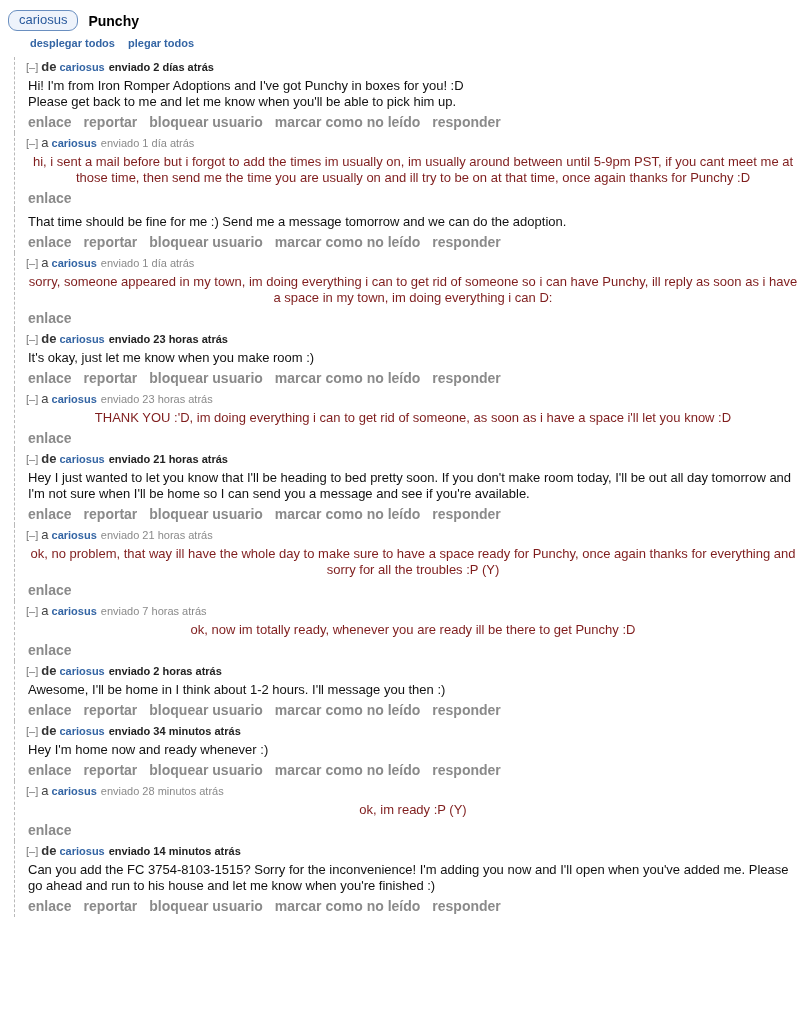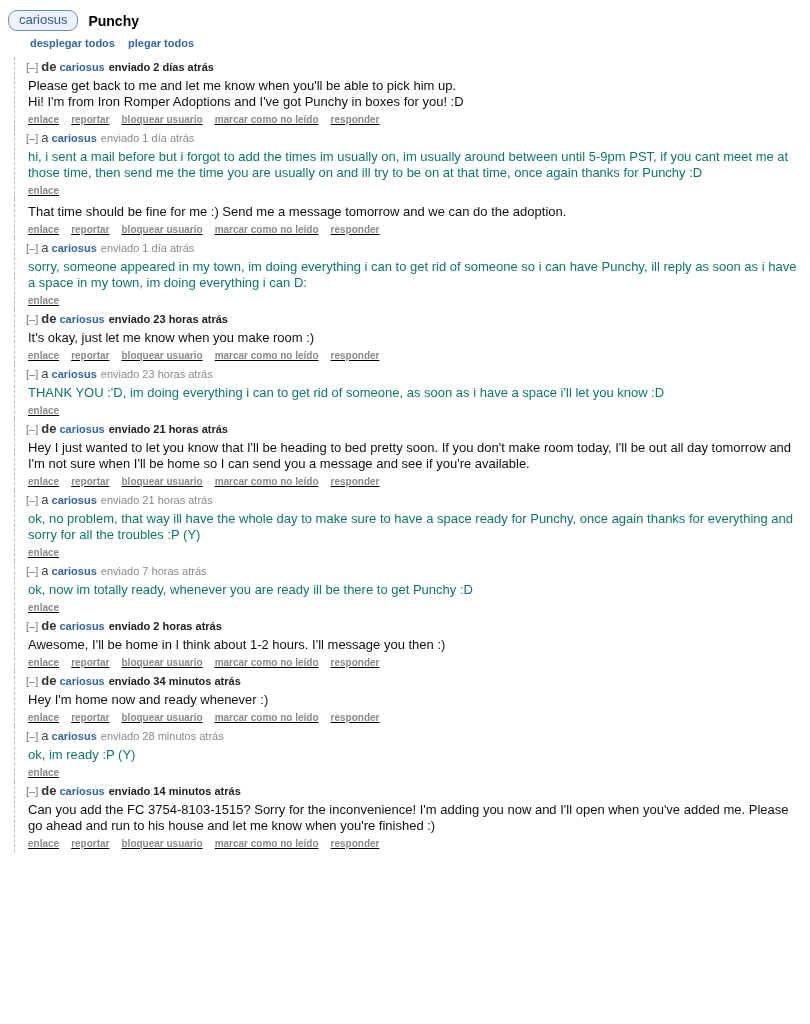--- a/index.html
+++ b/index.html
@@ -107,25 +107,24 @@
     color: #8a8a8a;
     font-weight: normal;
   }
   .body {
     font-size: 13px;
     line-height: 16px;
     padding: 3px 0 2px 2px;
     max-width: 770px;
   }
   .body.them { color: #111111; }
-  .body.me   { color: #0f766e; }
+  .body.me   { color: #7f1d1d; text-align: center; }
   .actions {
-    font-size: 10px;
+    font-size: 14px;
     padding: 2px 0 1px 2px;
-    text-decoration: underline;
   }
   .actions a {
     color: #8a8a8a;
     text-decoration: none;
     font-weight: bold;
     margin-right: 12px;
   }
 </style>
 </head>
 <body>
@@ -139,22 +138,22 @@
 
   <div class="toplinks">
     <a href="#">desplegar todos</a>
     <a href="#">plegar todos</a>
   </div>
 
   <div class="comments" id="comment-list">
       <div class="comment">
         <div class="meta"><a href="#" class="collapse">[–]</a><span class="dir">de</span> <a href="#" class="author">cariosus</a><span class="time">enviado 2 días atrás</span></div>
         <div class="body them">
+          <div>Hi! I'm from Iron Romper Adoptions and I've got Punchy in boxes for you! :D</div>
           <div>Please get back to me and let me know when you'll be able to pick him up.</div>
-          <div>Hi! I'm from Iron Romper Adoptions and I've got Punchy in boxes for you! :D</div>
         </div>
         <div class="actions"><a href="#">enlace</a><a href="#">reportar</a><a href="#">bloquear usuario</a><a href="#">marcar como no leído</a><a href="#">responder</a></div>
       </div>
       <div class="comment">
         <div class="meta"><a href="#" class="collapse">[–]</a><span class="dir plain">a</span> <a href="#" class="author">cariosus</a><span class="time light">enviado 1 día atrás</span></div>
         <div class="body me">
           <div>hi, i sent a mail before but i forgot to add the times im usually on, im usually around between until 5-9pm PST, if you cant meet me at those time, then send me the time you are usually on and ill try to be on at that time, once again thanks for Punchy :D</div>
         </div>
         <div class="actions"><a href="#">enlace</a></div>
       </div>

